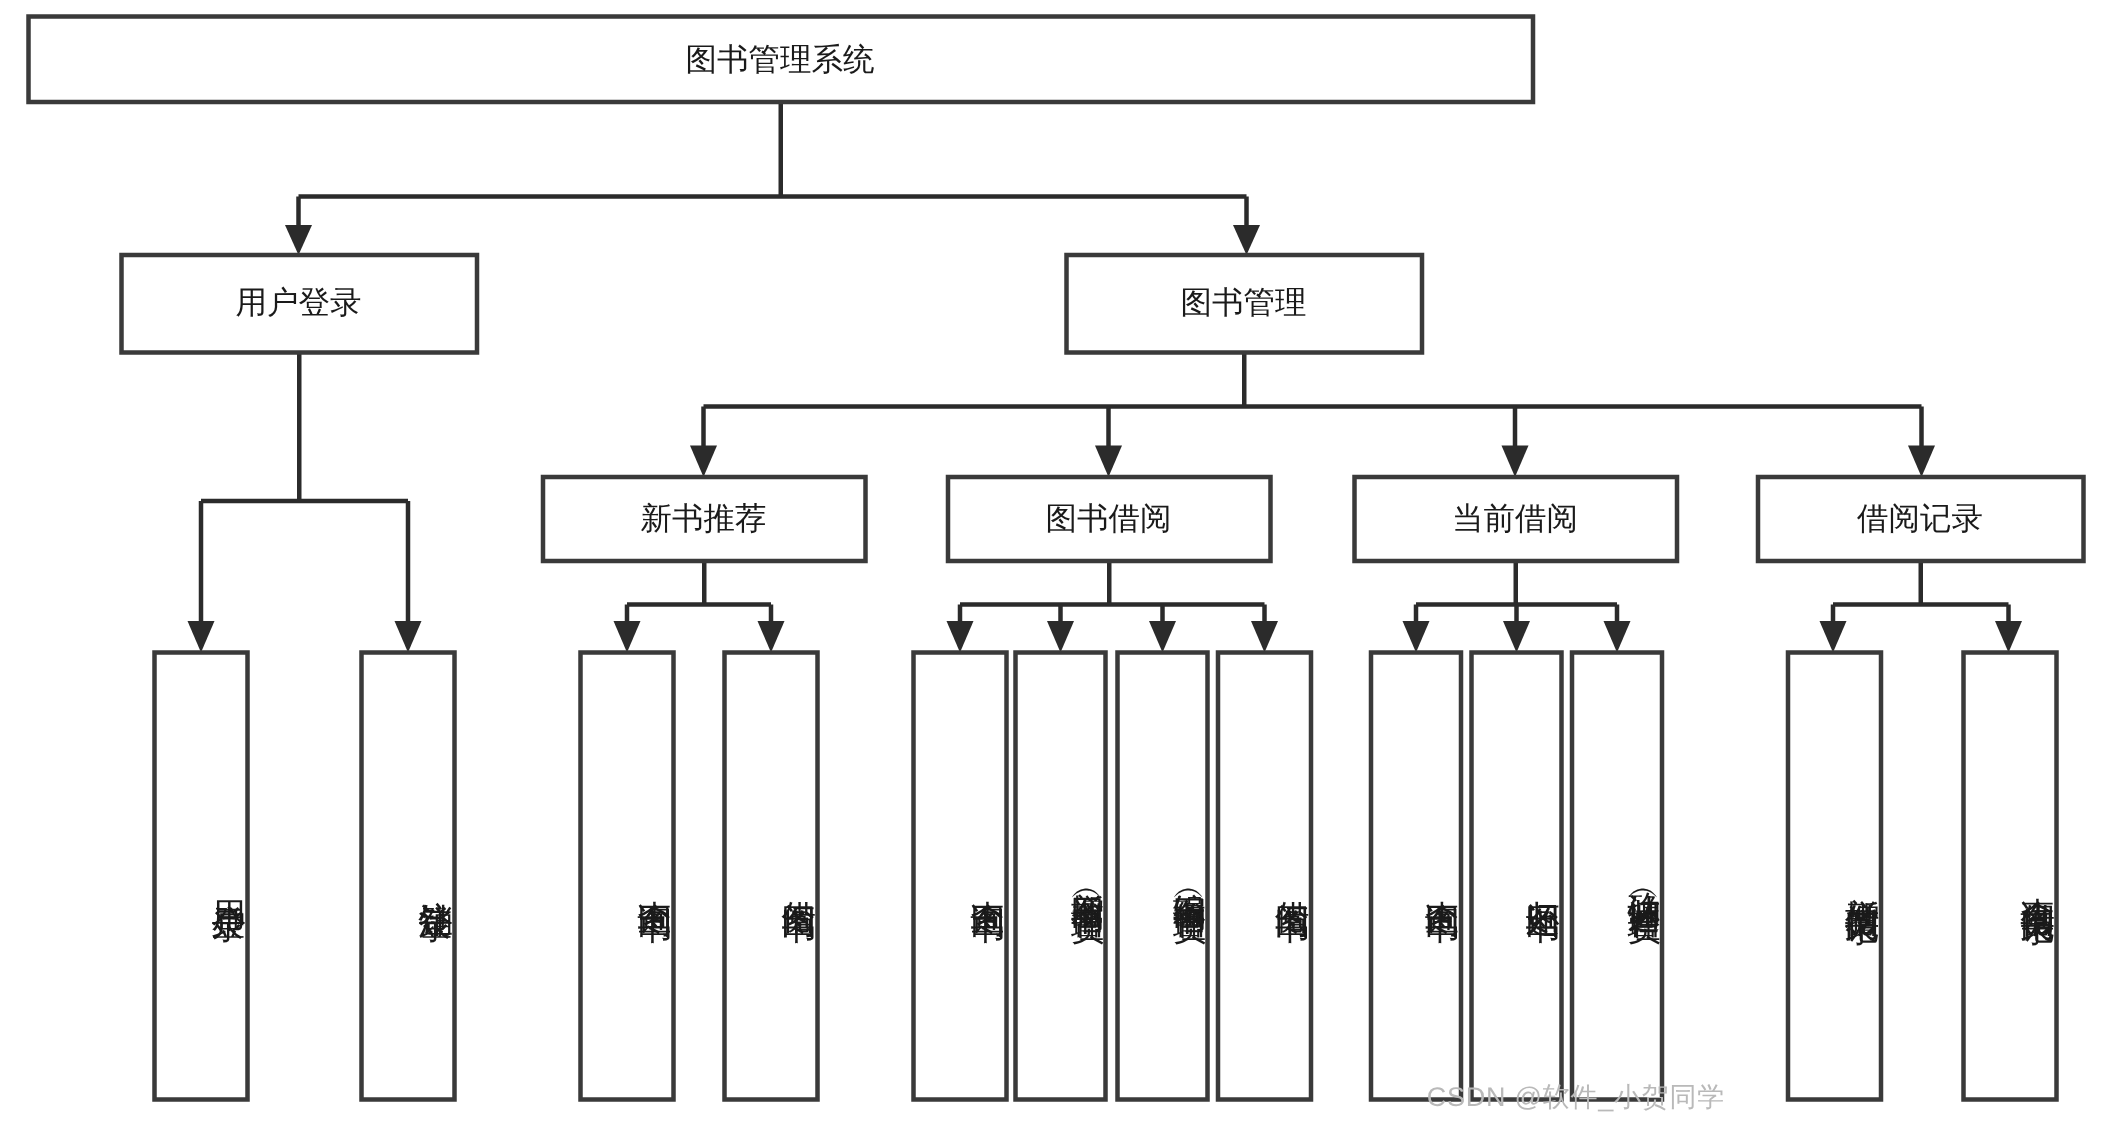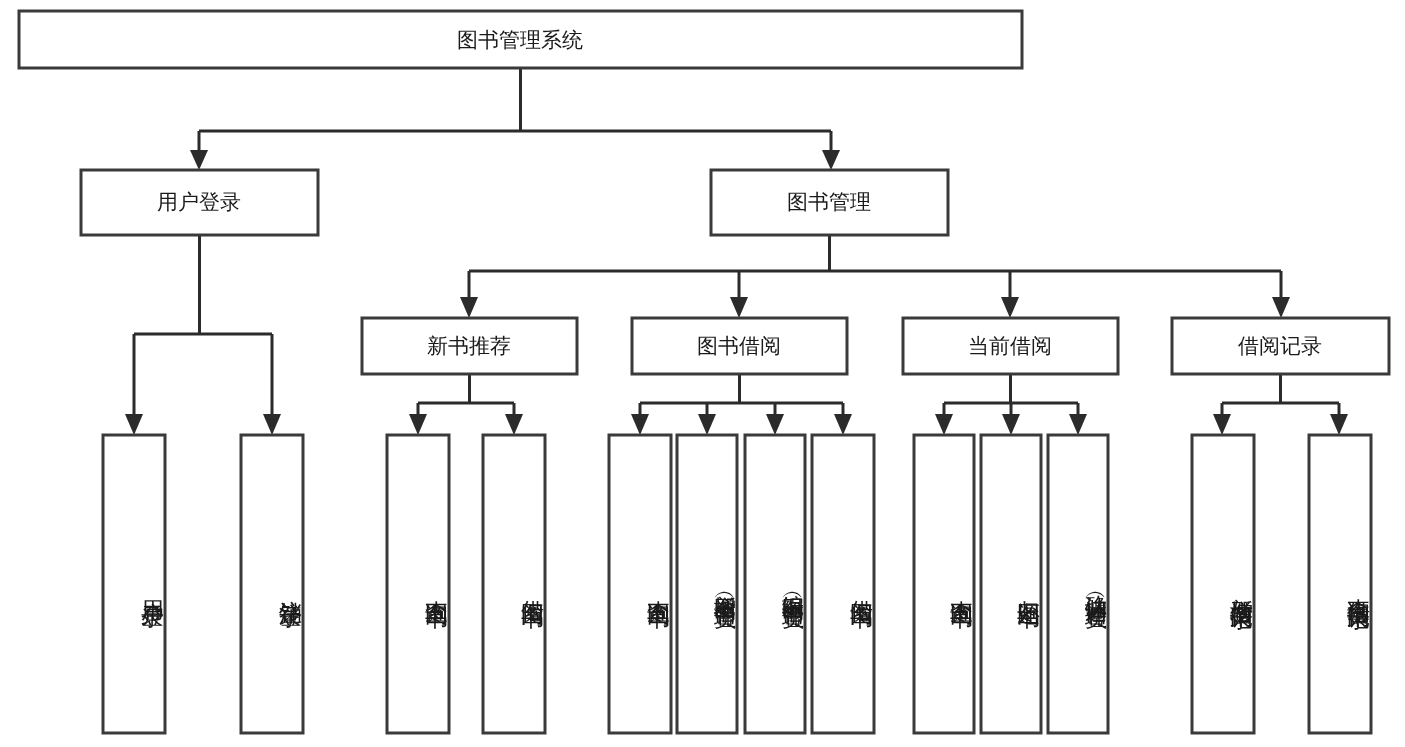--- a/index.html
+++ b/index.html
@@ -249,14 +249,15 @@
   <div class="node-label-v" style="left:914px; top:442px; width:60px; height:288px;">查询图书</div>
 
   <div class="node-label-v" style="left:981px; top:442px; width:60px; height:288px;">归还图书</div>
 
   <div class="node-label-v" style="left: 1048px; top: 442px; width: 60px; height: 288px; white-space: normal; font-size: 22px;">确认归还（管理员）</div>
 
   <div class="node-label-v" style="left:1192px; top:442px; width:62px; height:288px;">新增借阅记录</div>
 
   <div class="node-label-v" style="left:1309px; top:442px; width:62px; height:288px;">查询借阅记录</div>
 
+  <div class="watermark">CSDN @软件_小贺同学</div>
 
 </div>
 
 </body></html>

